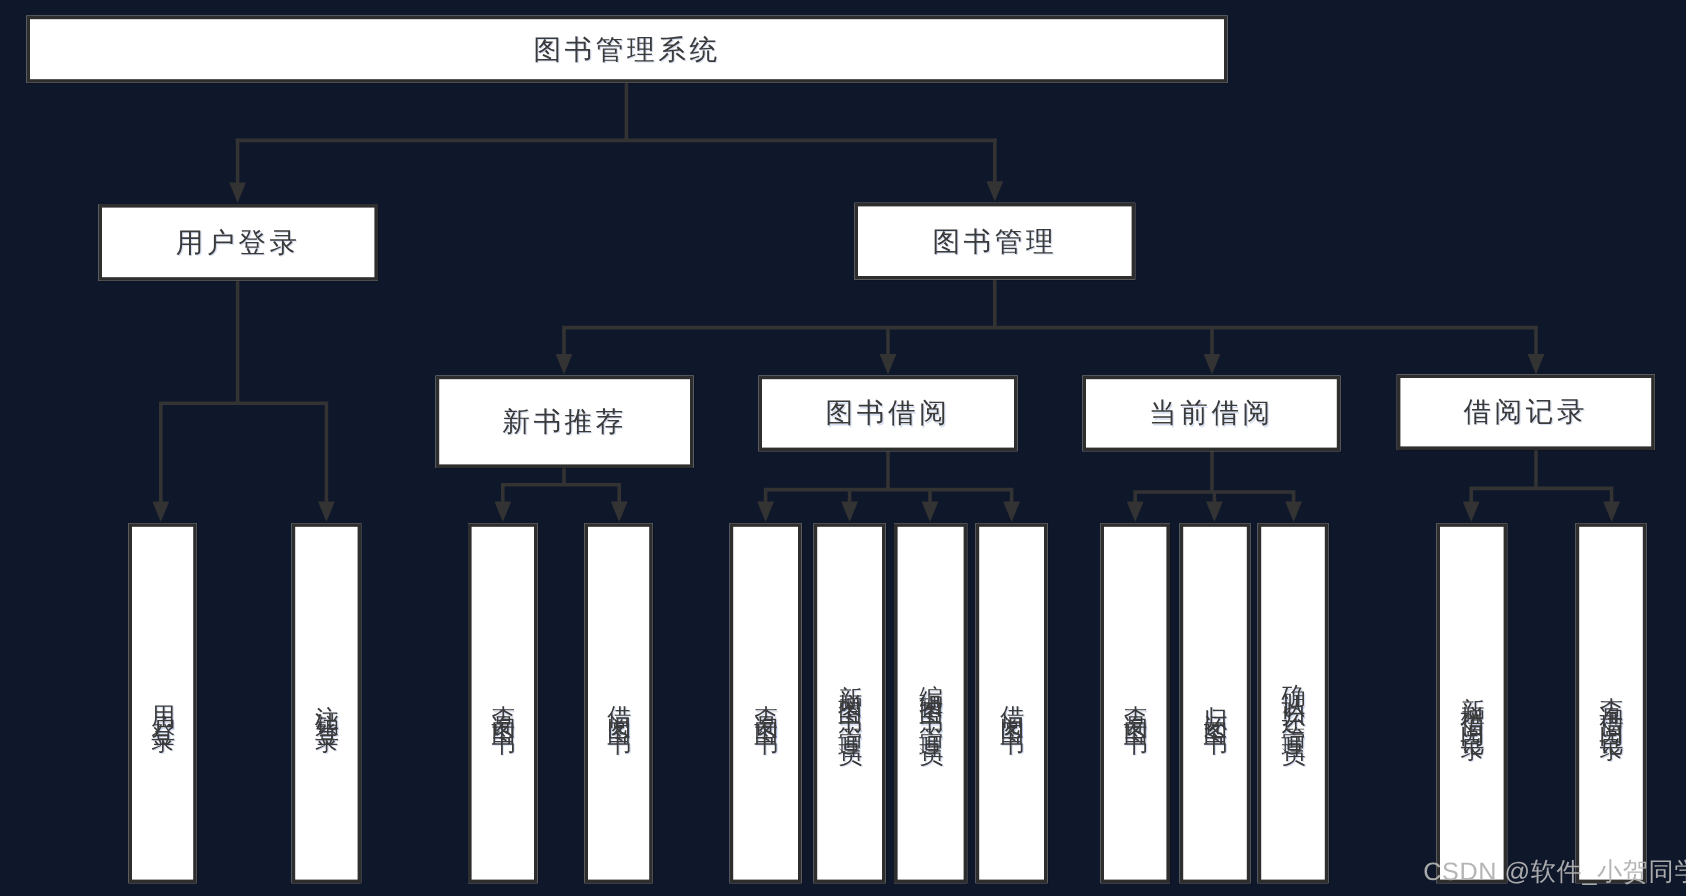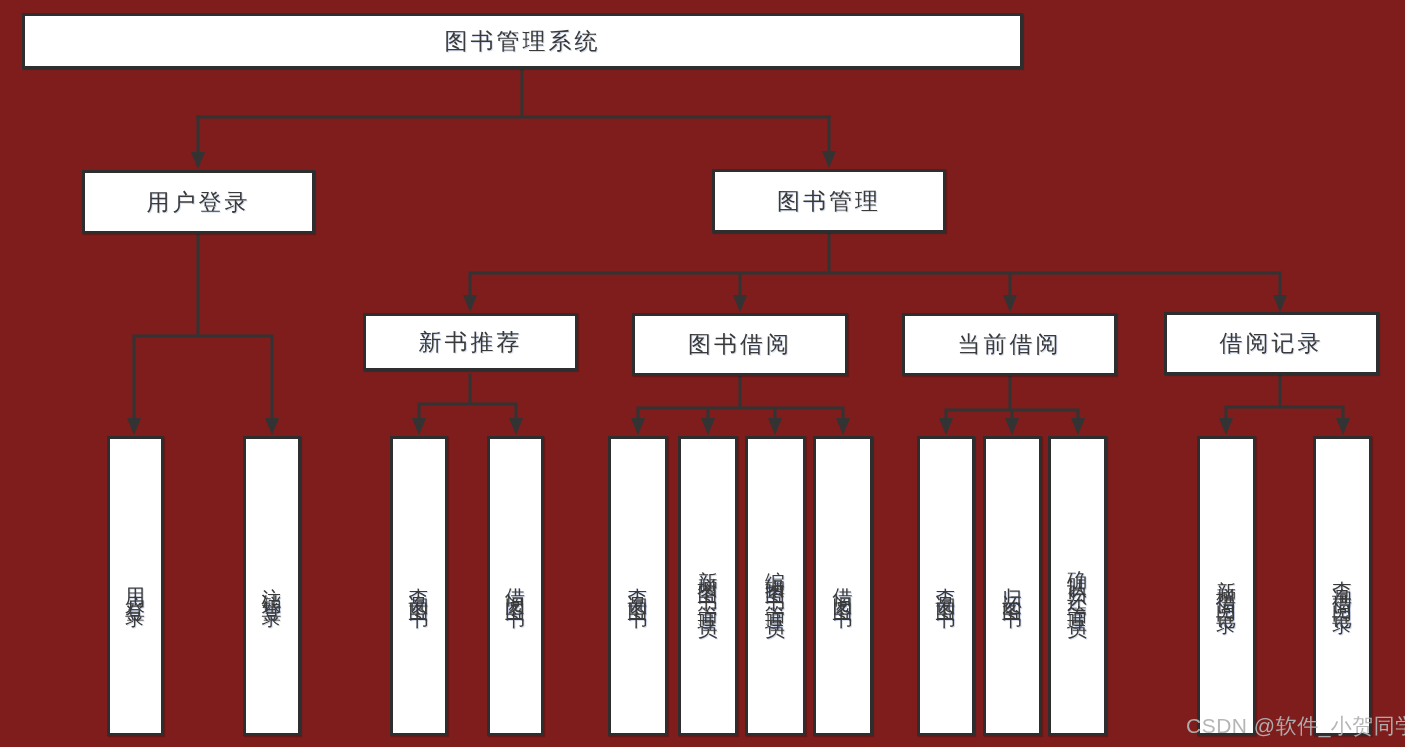--- a/index.html
+++ b/index.html
@@ -1,19 +1,19 @@
 <!DOCTYPE html>
 <html><head>
 <meta charset="utf-8">
 <style>
   html,body{margin:0;padding:0;background:#ffffff;}
   .canvas{
     position:relative;
     width:1405px;height:747px;
-    background:#7f1d1d;
+    background:#0f172a;
     font-family:"Liberation Sans", sans-serif;
     overflow:hidden;
   }
   #wires{position:absolute;left:0;top:0;width:1405px;height:747px;}
   .box{
     position:absolute;
     box-sizing:border-box;
     border:3px solid #2e2e2e;
     background:#ffffff;
     display:flex;align-items:center;justify-content:center;
@@ -85,21 +85,21 @@
     <span class="lbl">图书管理系统</span>
   </div>
 
   <div class="box hbox" style="left:82px;top:170px;width:233px;height:64px">
     <span class="lbl">用户登录</span>
   </div>
   <div class="box hbox" style="left:712px;top:169px;width:234px;height:64px">
     <span class="lbl">图书管理</span>
   </div>
 
-  <div class="box hbox" style="left:363px;top:313px;width:215px;height:58px">
+  <div class="box hbox" style="left:363px;top:313px;width:215px;height:77px">
     <span class="lbl">新书推荐</span>
   </div>
   <div class="box hbox" style="left:902px;top:313px;width:215px;height:63px">
     <span class="lbl">当前借阅</span>
   </div>
   <div class="box hbox" style="left:632px;top:313px;width:216px;height:63px">
     <span class="lbl">图书借阅</span>
   </div>
   <div class="box hbox" style="left:1164px;top:312px;width:215px;height:63px">
     <span class="lbl">借阅记录</span>

